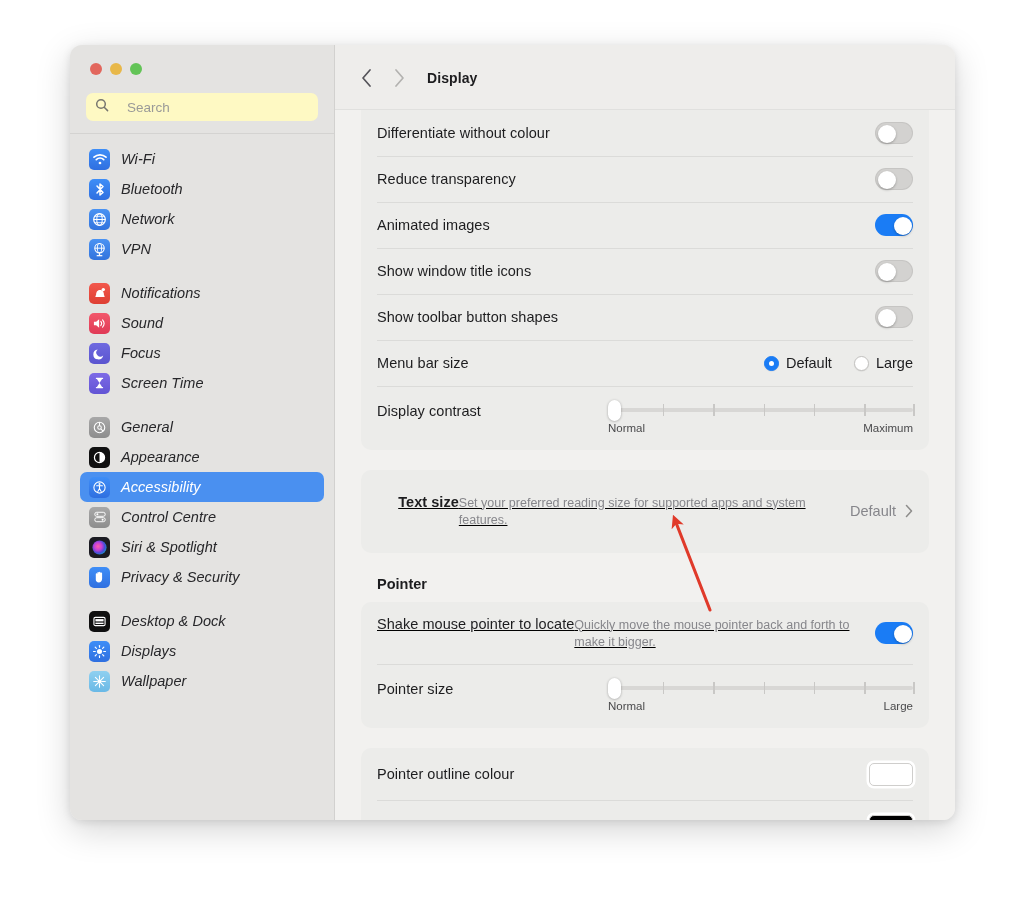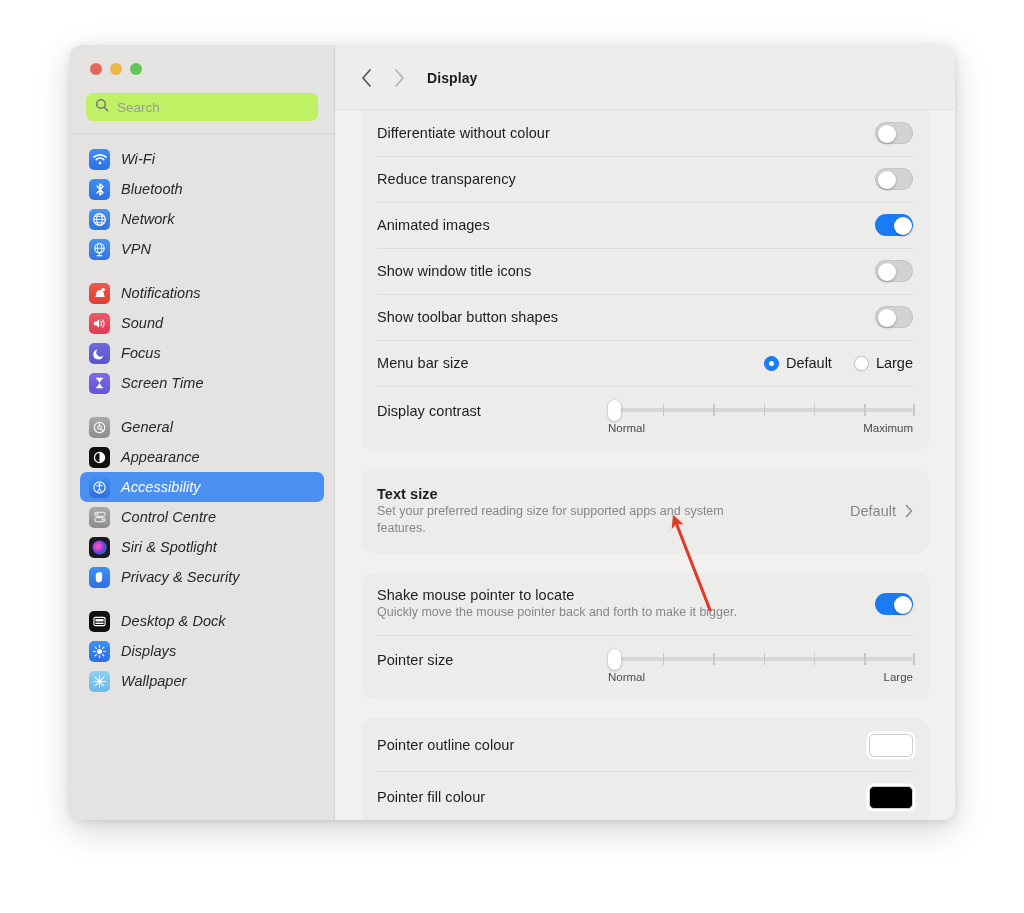--- a/index.html
+++ b/index.html
@@ -46,25 +46,25 @@
   }
   .tl { width: 12px; height: 12px; border-radius: 50%; display:block; }
   .tl-close    { background: #e2675d; }
   .tl-minimize { background: #e8b849; }
   .tl-zoom     { background: #63c457; }
 
   #search-wrap { padding: 6px 16px 0 16px; }
   #search-field {
     height: 28px;
     border-radius: 7px;
-    background: #bef264;
+    background: #fef9c3;
     display: flex;
     align-items: center;
     padding: 0 9px;
-    gap: 8px;
+    gap: 18px;
   }
   #search-field svg { flex: 0 0 auto; }
   #search-input {
     border: none;
     outline: none;
     background: transparent;
     font-family: "Liberation Sans", sans-serif;
     font-size: 13.5px;
     color: #3a3a3a;
     width: 100%;
@@ -188,21 +188,21 @@
     color: #1d1d1f;
     flex: 1;
     letter-spacing: 0.05px;
   }
   .row-sub {
     font-size: 12.5px;
     color: #86868b;
     line-height: 1.35;
     margin-top: 1px;
   }
-  .row-stack { flex: 1; display: flex; flex-direction: column; justify-content: center; }
+  .row-stack { flex: 1; display: flex; flex-direction: row; justify-content: center; text-decoration: underline; }
 
   
   .toggle {
     width: 38px; height: 22px;
     border-radius: 11px;
     background: #d3d2d0;
     position: relative;
     flex: 0 0 38px;
     cursor: default;
     border: 0.5px solid rgba(0,0,0,0.06);
@@ -657,20 +657,21 @@
           </div>
           <span class="row-value">Default</span>
           <span class="disclosure">
             <svg width="8" height="14" viewBox="0 0 8 14">
               <polyline points="1.5,1.5 6.5,7 1.5,12.5" fill="none" stroke="#8e8d8b" stroke-width="1.5" stroke-linecap="round" stroke-linejoin="round"></polyline>
             </svg>
           </span>
         </div>
       </div>
 
+      <div class="section-heading">Pointer</div>
 
       <div class="card">
         <div class="row" style="min-height:62px;">
           <div class="row-stack">
             <span class="row-label" style="flex:none;">Shake mouse pointer to locate</span>
             <span class="row-sub">Quickly move the mouse pointer back and forth to make it bigger.</span>
           </div>
           <span class="toggle on">
               <span class="knob"></span>
             </span>

